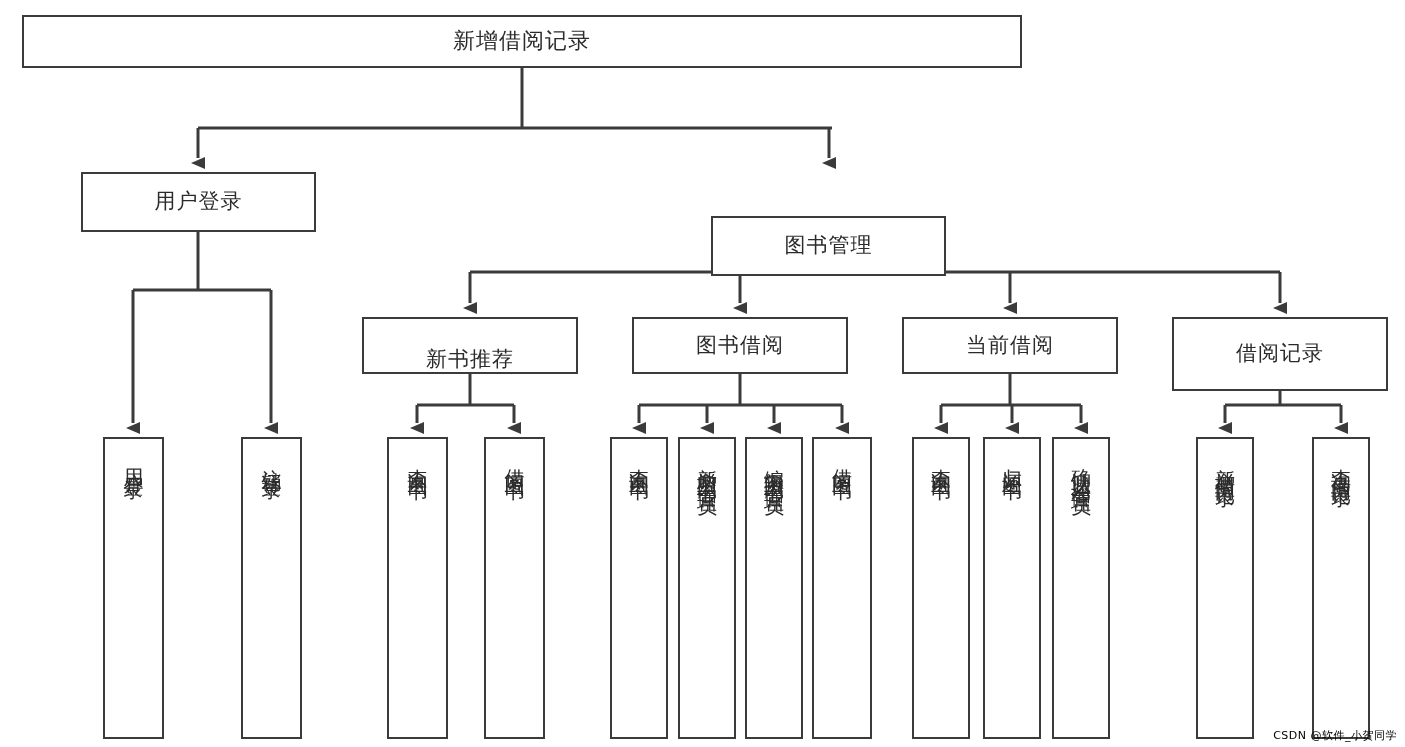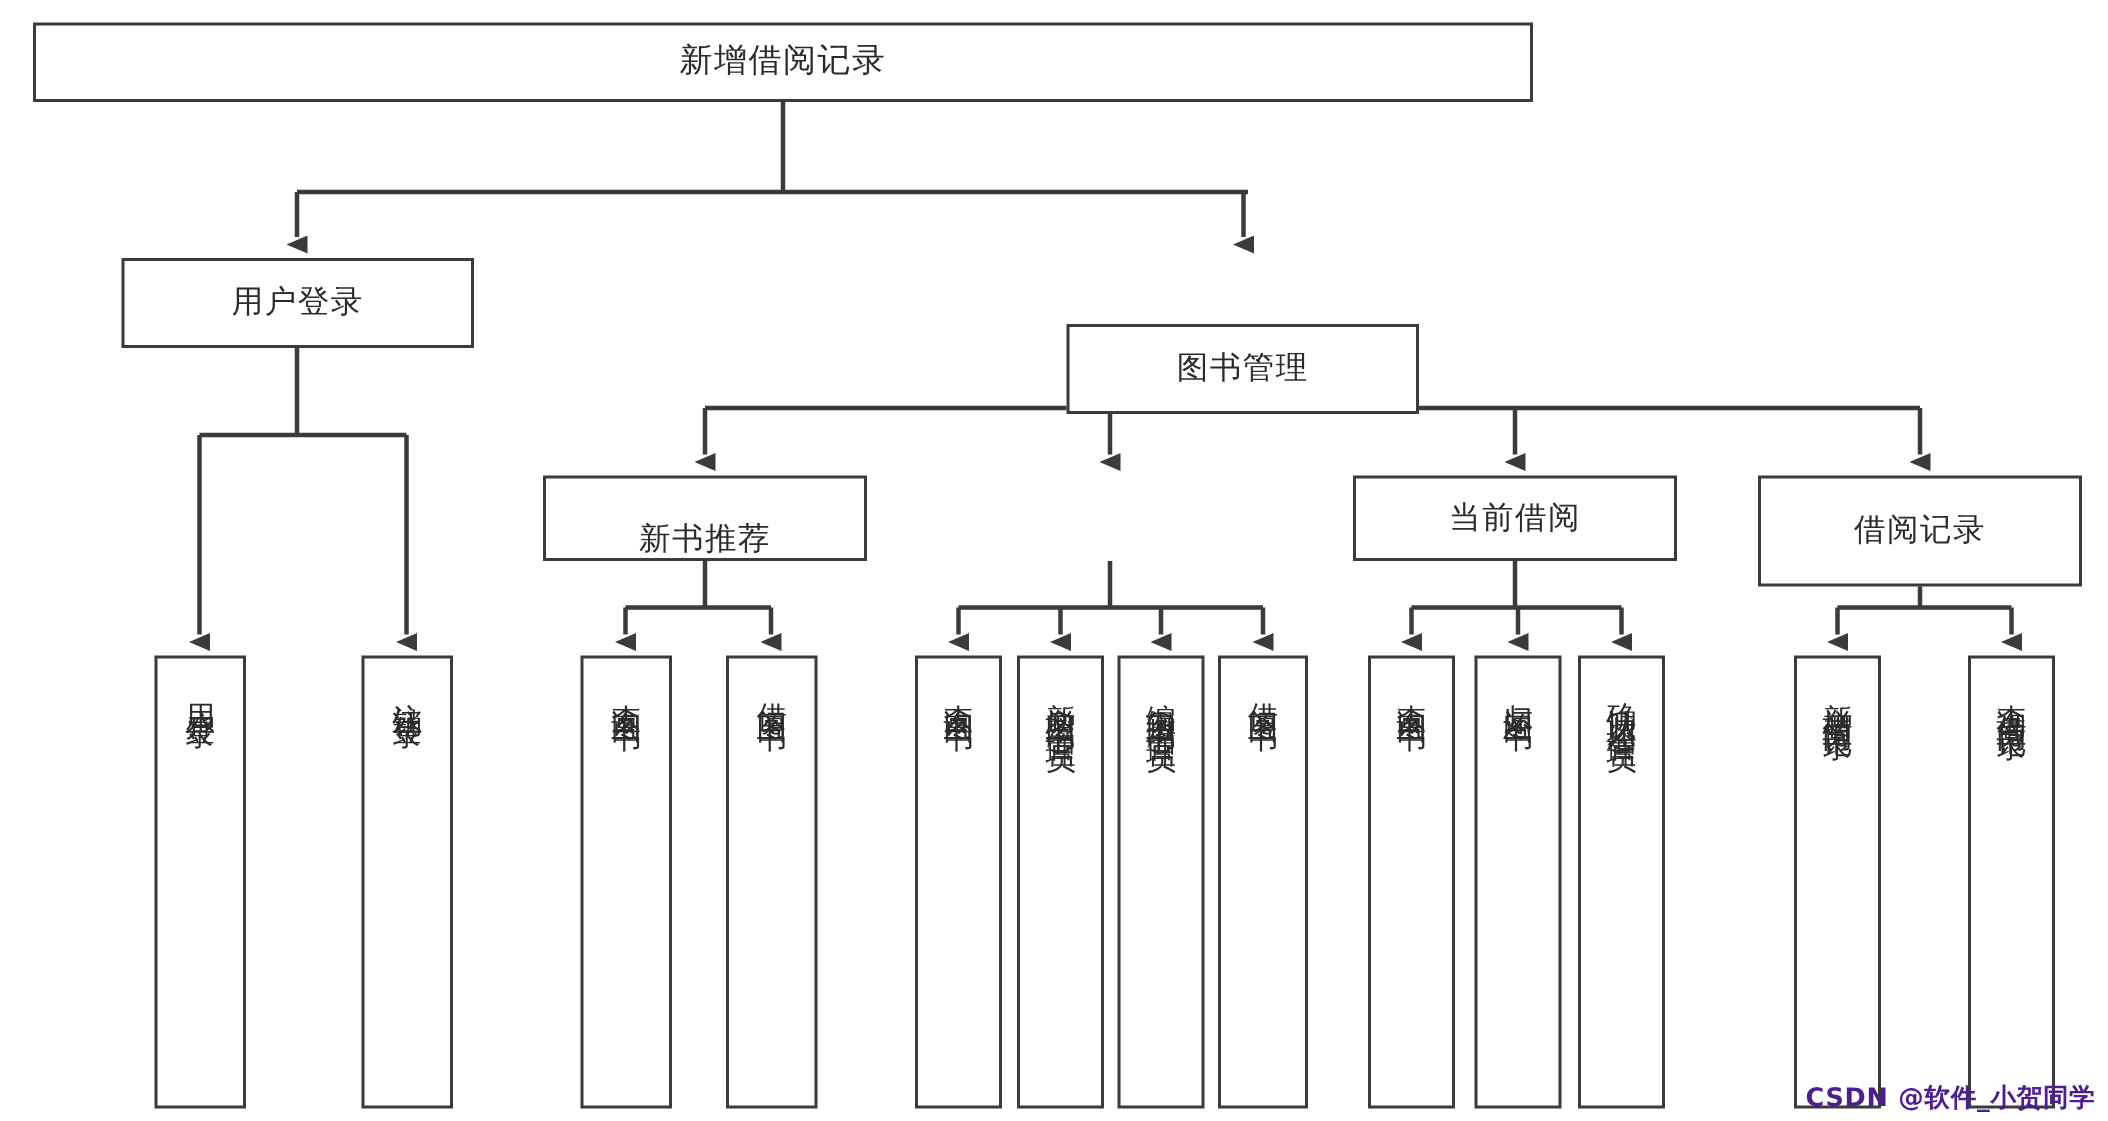--- a/index.html
+++ b/index.html
@@ -55,25 +55,24 @@
     text-orientation: upright;
     letter-spacing: 4px;
     line-height: 1.05;
     white-space: nowrap;
     text-align: left;
   }
   .watermark {
     position: absolute;
     right: 8px;
     bottom: 4px;
-    font-size: 17px;
-    color: #4c1d95;
+    font-size: 11px;
+    color: #000000;
     letter-spacing: 0.5px;
     white-space: nowrap;
-    font-weight: bold;
   }
 </style>
 </head>
 <body>
 
 <div id="canvas">
 
   <svg class="connectors" viewBox="0 0 1405 747" xmlns="http://www.w3.org/2000/svg">
     <defs>
       <marker id="arrow" markerWidth="12" markerHeight="14" refX="1" refY="7" orient="auto" markerUnits="userSpaceOnUse">
@@ -131,20 +130,23 @@
   <div class="node horiz" style="left:81px;top:172px;width:235px;height:60px;">
     <span>用户登录</span>
   </div>
   <div class="node horiz" style="left:711px;top:172px;width:235px;height:60px;margin-top:44px;">
     <span>图书管理</span>
   </div>
 
   <div class="node horiz" style="left:362px;top:317px;width:216px;height:57px;align-items:flex-end;">
     <span>新书推荐</span>
   </div>
+  <div class="node horiz" style="left:632px;top:317px;width:216px;height:57px;">
+    <span>图书借阅</span>
+  </div>
   <div class="node horiz" style="left:902px;top:317px;width:216px;height:57px;">
     <span>当前借阅</span>
   </div>
   <div class="node horiz" style="left:1172px;top:317px;width:216px;height:74px;">
     <span>借阅记录</span>
   </div>
 
   <div class="node leaf" style="left:103px;top:437px;width:61px;height:302px;">
     <span class="vtext">用户登录</span>
   </div>

